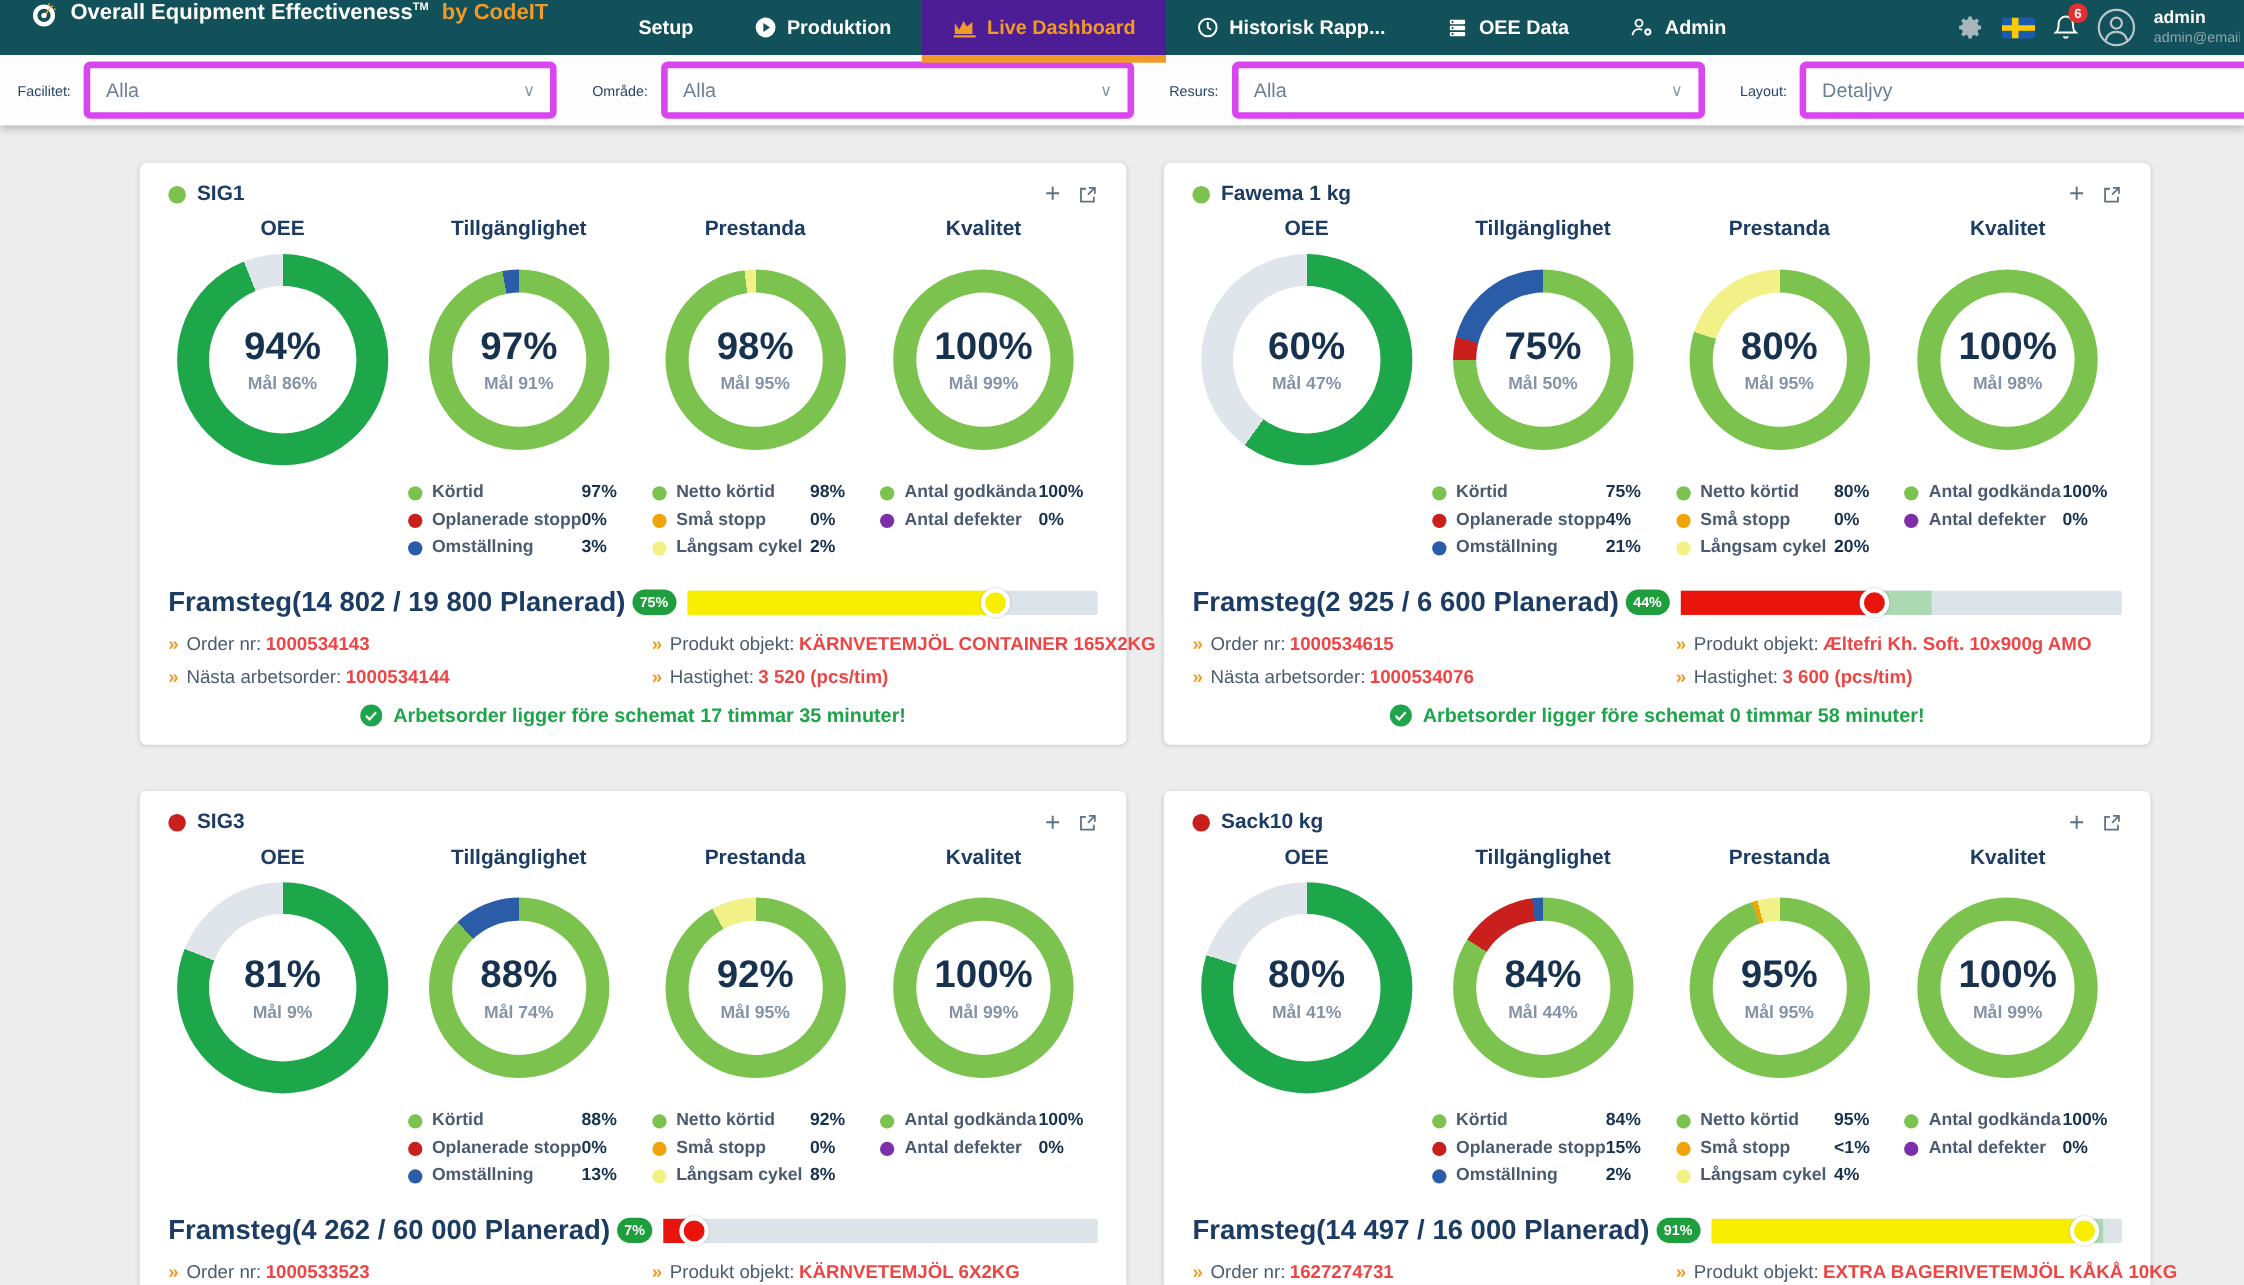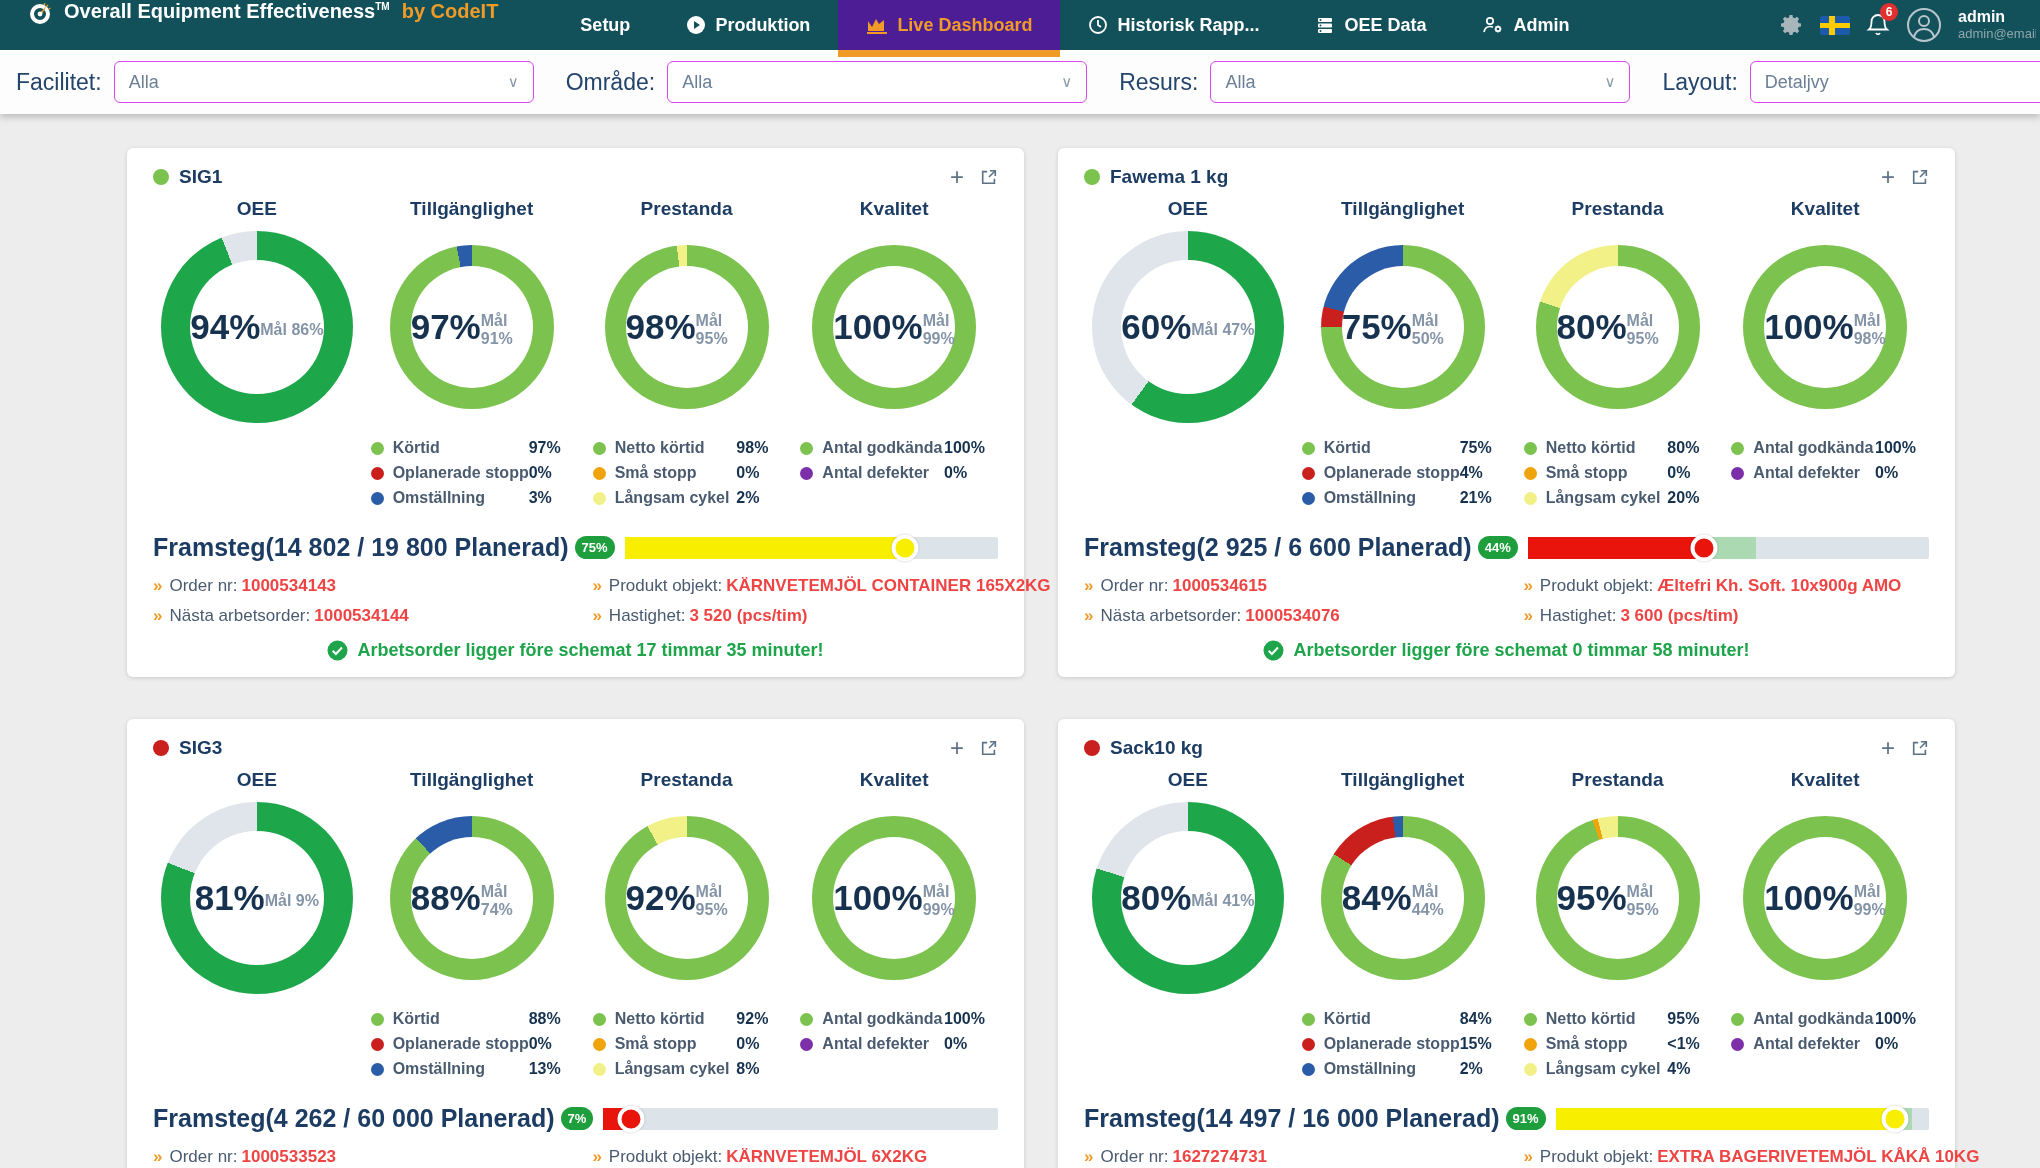--- a/index.html
+++ b/index.html
@@ -25,43 +25,43 @@
   .badge{position:absolute;top:-9px;right:-8px;background:#e03030;color:#fff;border-radius:50%;
     width:18px;height:18px;font-size:12px;font-weight:bold;display:flex;align-items:center;justify-content:center;}
   .user-block{line-height:1.15;max-width:78px;overflow:hidden;cursor:pointer;}
   .user-name{font-size:16px;font-weight:bold;color:#fff;}
   .user-email{font-size:13px;color:#8fa6ad;white-space:nowrap;}
   
   .filterbar{height:64px;background:#fdfdfd;display:flex;align-items:center;padding:0 16px 0 10px;
     box-shadow:0 3px 7px rgba(0,0,0,.22);position:relative;z-index:5;}
   .filter{display:flex;align-items:center;flex:0 0 auto;margin-right:26px;}
   .filter:last-child{flex:1;margin-right:0;}
-  .filter-label{font-size:23px;color:#24456b;margin:0 12px 0 6px;white-space:nowrap;}
-  .select{height:40px;flex:1;min-width:390px;border:1px solid #d946ef;border-radius:6px;background:#fff;
+  .filter-label{font-size:13px;color:#24456b;margin:0 12px 0 6px;white-space:nowrap;}
+  .select{height:40px;flex:1;min-width:390px;border:6px solid #d946ef;border-radius:6px;background:#fff;
     display:flex;align-items:center;justify-content:space-between;padding:0 14px;cursor:pointer;}
   .select-value{font-size:18px;color:#6a7f96;}
   .chevron{color:#8a9aa8;font-size:15px;}
   
   .main{padding:34px 85px 0 127px;display:grid;grid-template-columns:897px 897px;column-gap:34px;row-gap:42px;}
   .card{background:#fff;border-radius:6px;box-shadow:0 1px 4px rgba(0,0,0,.15);padding:18px 26px 16px;}
   .card-head{display:flex;align-items:center;}
   .res-dot{width:16px;height:16px;border-radius:50%;}
   .card-title{font-size:19px;font-weight:bold;margin-left:10px;color:#1c3c63;}
   .card-actions{margin-left:auto;display:flex;align-items:center;gap:16px;color:#5d7285;}
   .icon-plus{font-size:24px;line-height:18px;cursor:pointer;}
   .icon-popout{cursor:pointer;display:flex;}
   
   .donut-row{display:grid;grid-template-columns:1fr 1fr 1fr 1fr;margin-top:4px;}
   .donut-col{display:flex;flex-direction:column;align-items:center;}
   .donut-title{font-size:19px;font-weight:bold;margin:6px 0 4px;color:#1c3c63;}
   .donut-area{height:205px;display:flex;align-items:center;justify-content:center;}
   .donut{position:relative;border-radius:50%;}
   .donut-lg{width:192px;height:192px;}
   .donut-sm{width:164px;height:164px;}
-  .donut-hole{position:absolute;background:#fff;border-radius:50%;display:flex;flex-direction:row;
+  .donut-hole{position:absolute;background:#fff;border-radius:50%;display:flex;flex-direction:column;
     align-items:center;justify-content:center;}
   .donut-lg .donut-hole{inset:29px;}
   .donut-sm .donut-hole{inset:21px;}
   .donut-value{font-size:35px;font-weight:bold;color:#16324f;}
   .donut-target{font-size:16px;font-weight:bold;color:#8494a7;margin-top:6px;}
   .legend{width:100%;height:92px;margin-top:10px;padding:0 4px 0 10px;box-sizing:border-box;}
   .legend-row{display:flex;align-items:center;margin-bottom:7px;}
   .legend-dot{width:13px;height:13px;border-radius:50%;margin-right:9px;flex:0 0 auto;}
   .legend-label{flex:1;font-size:16px;font-weight:bold;color:#4a5b70;white-space:nowrap;}
   .legend-value{min-width:50px;font-size:16px;font-weight:bold;color:#16324f;}

